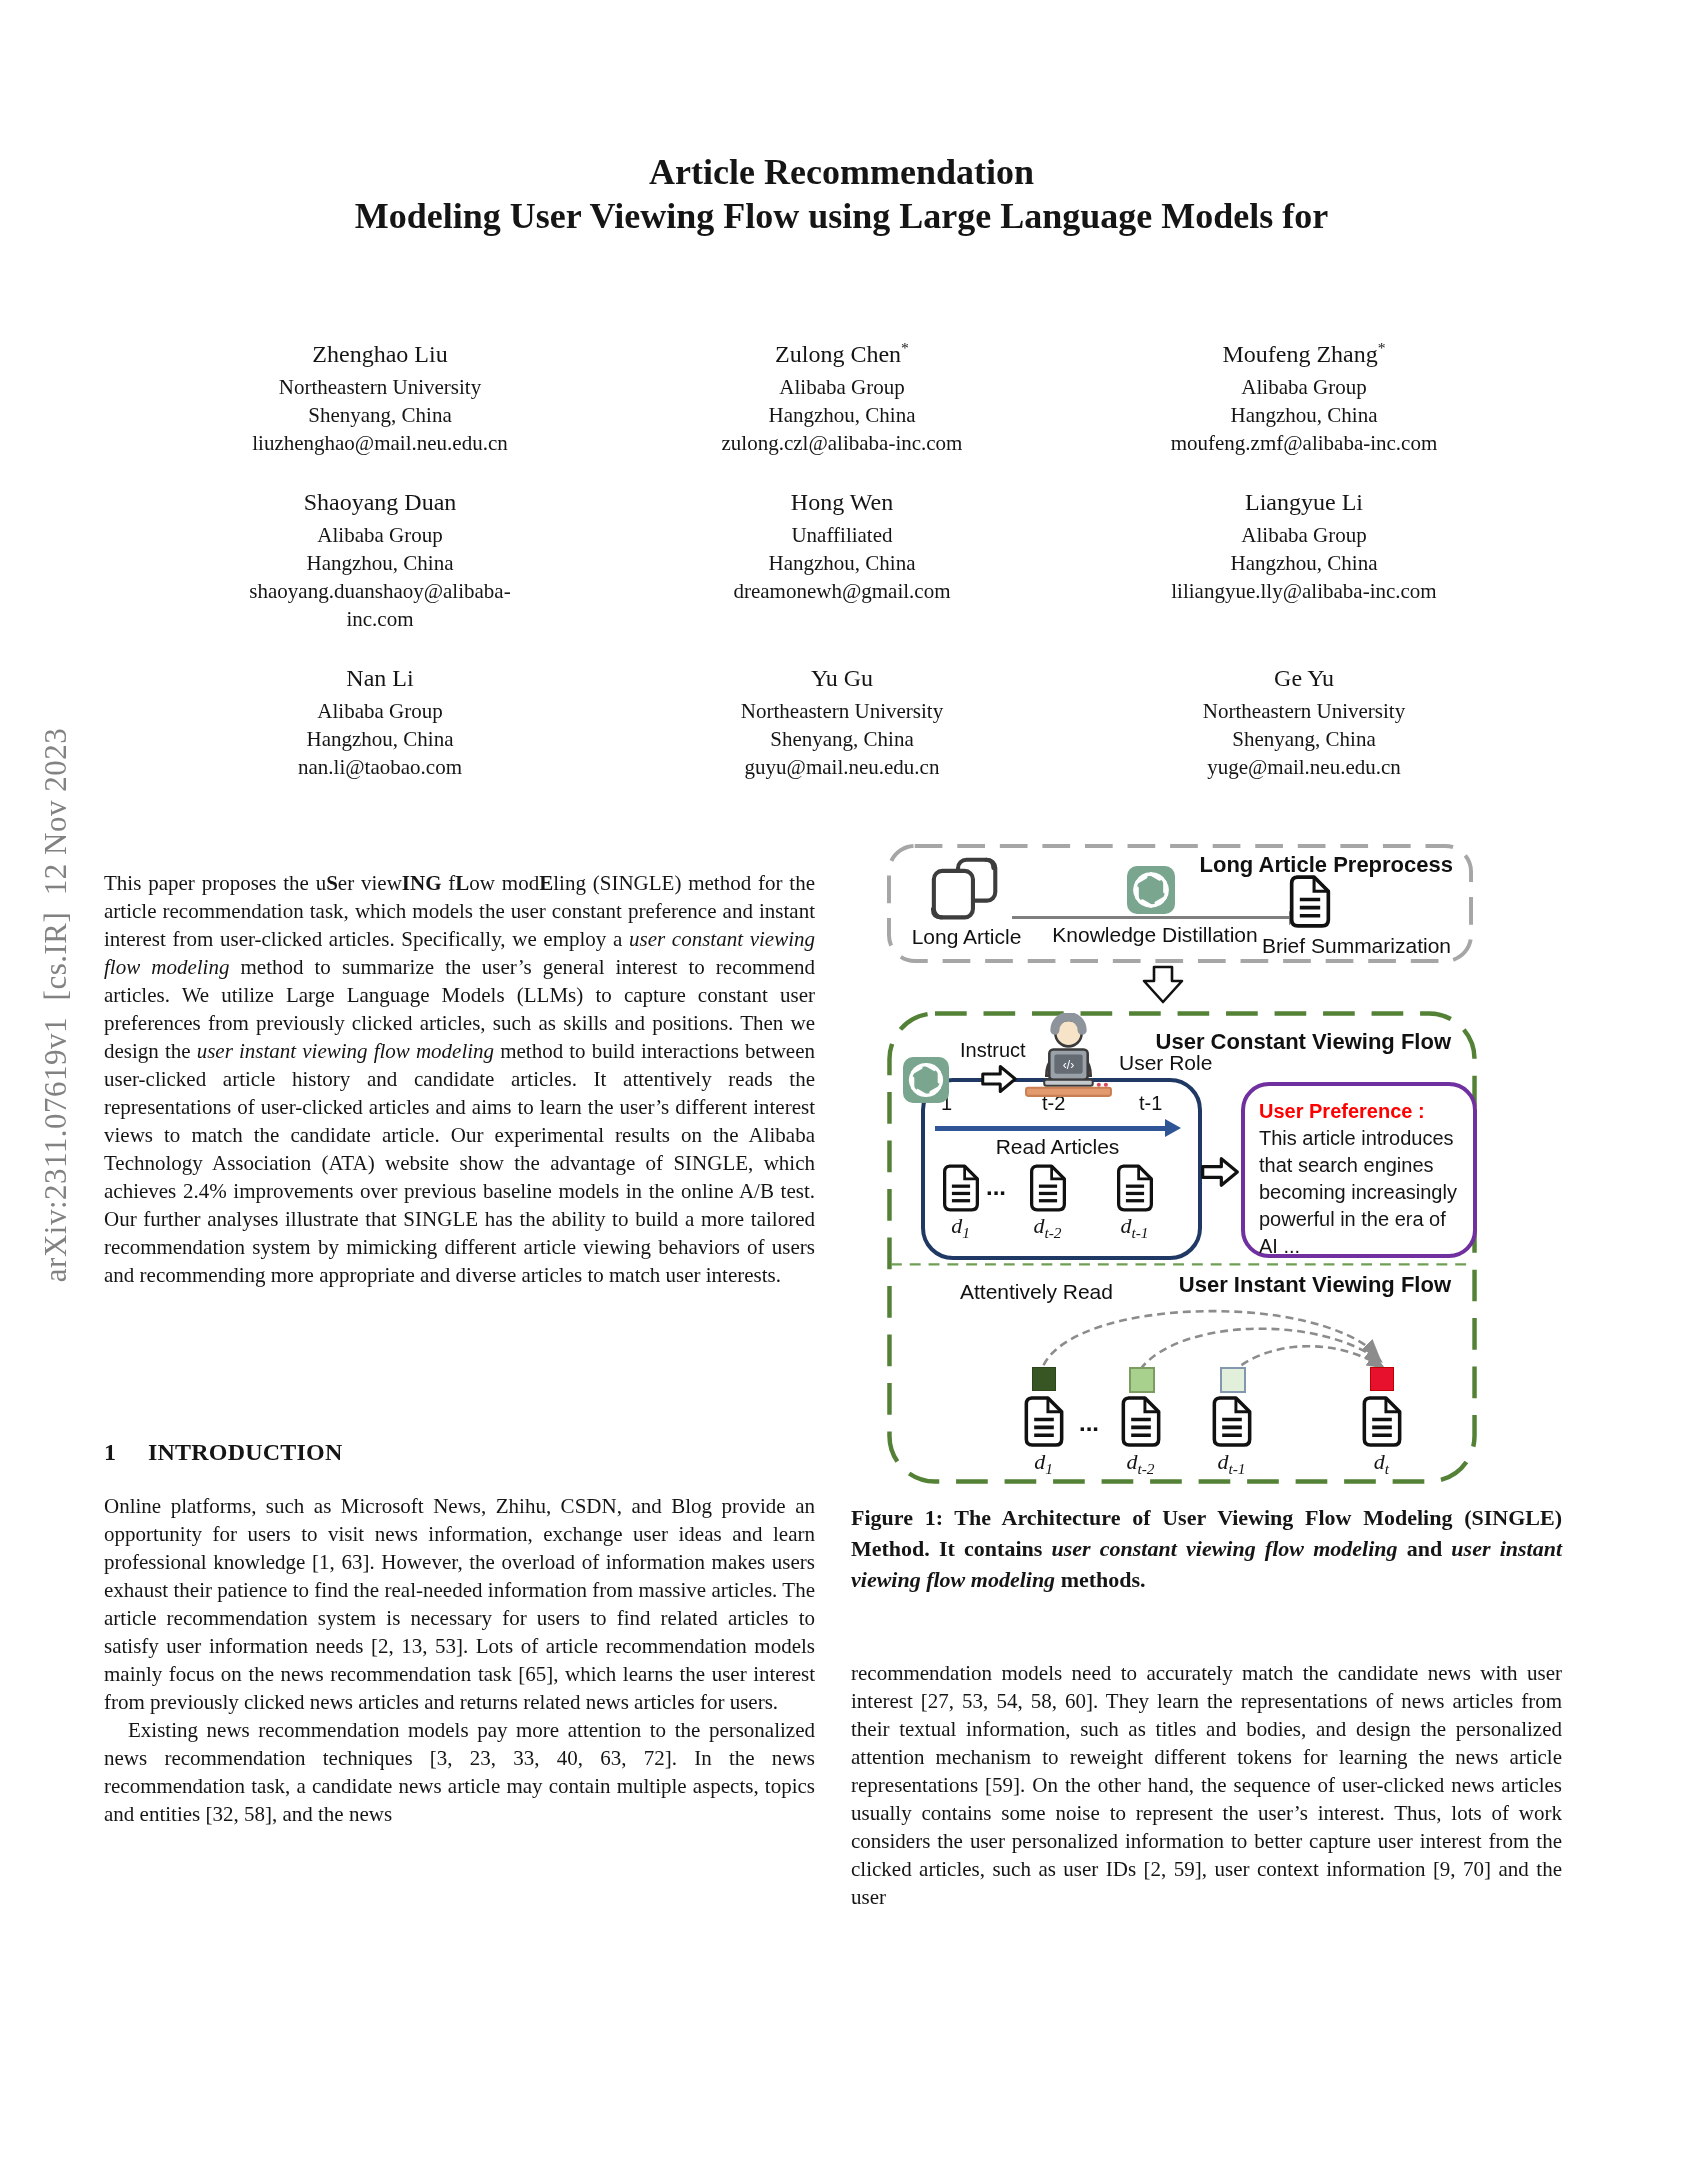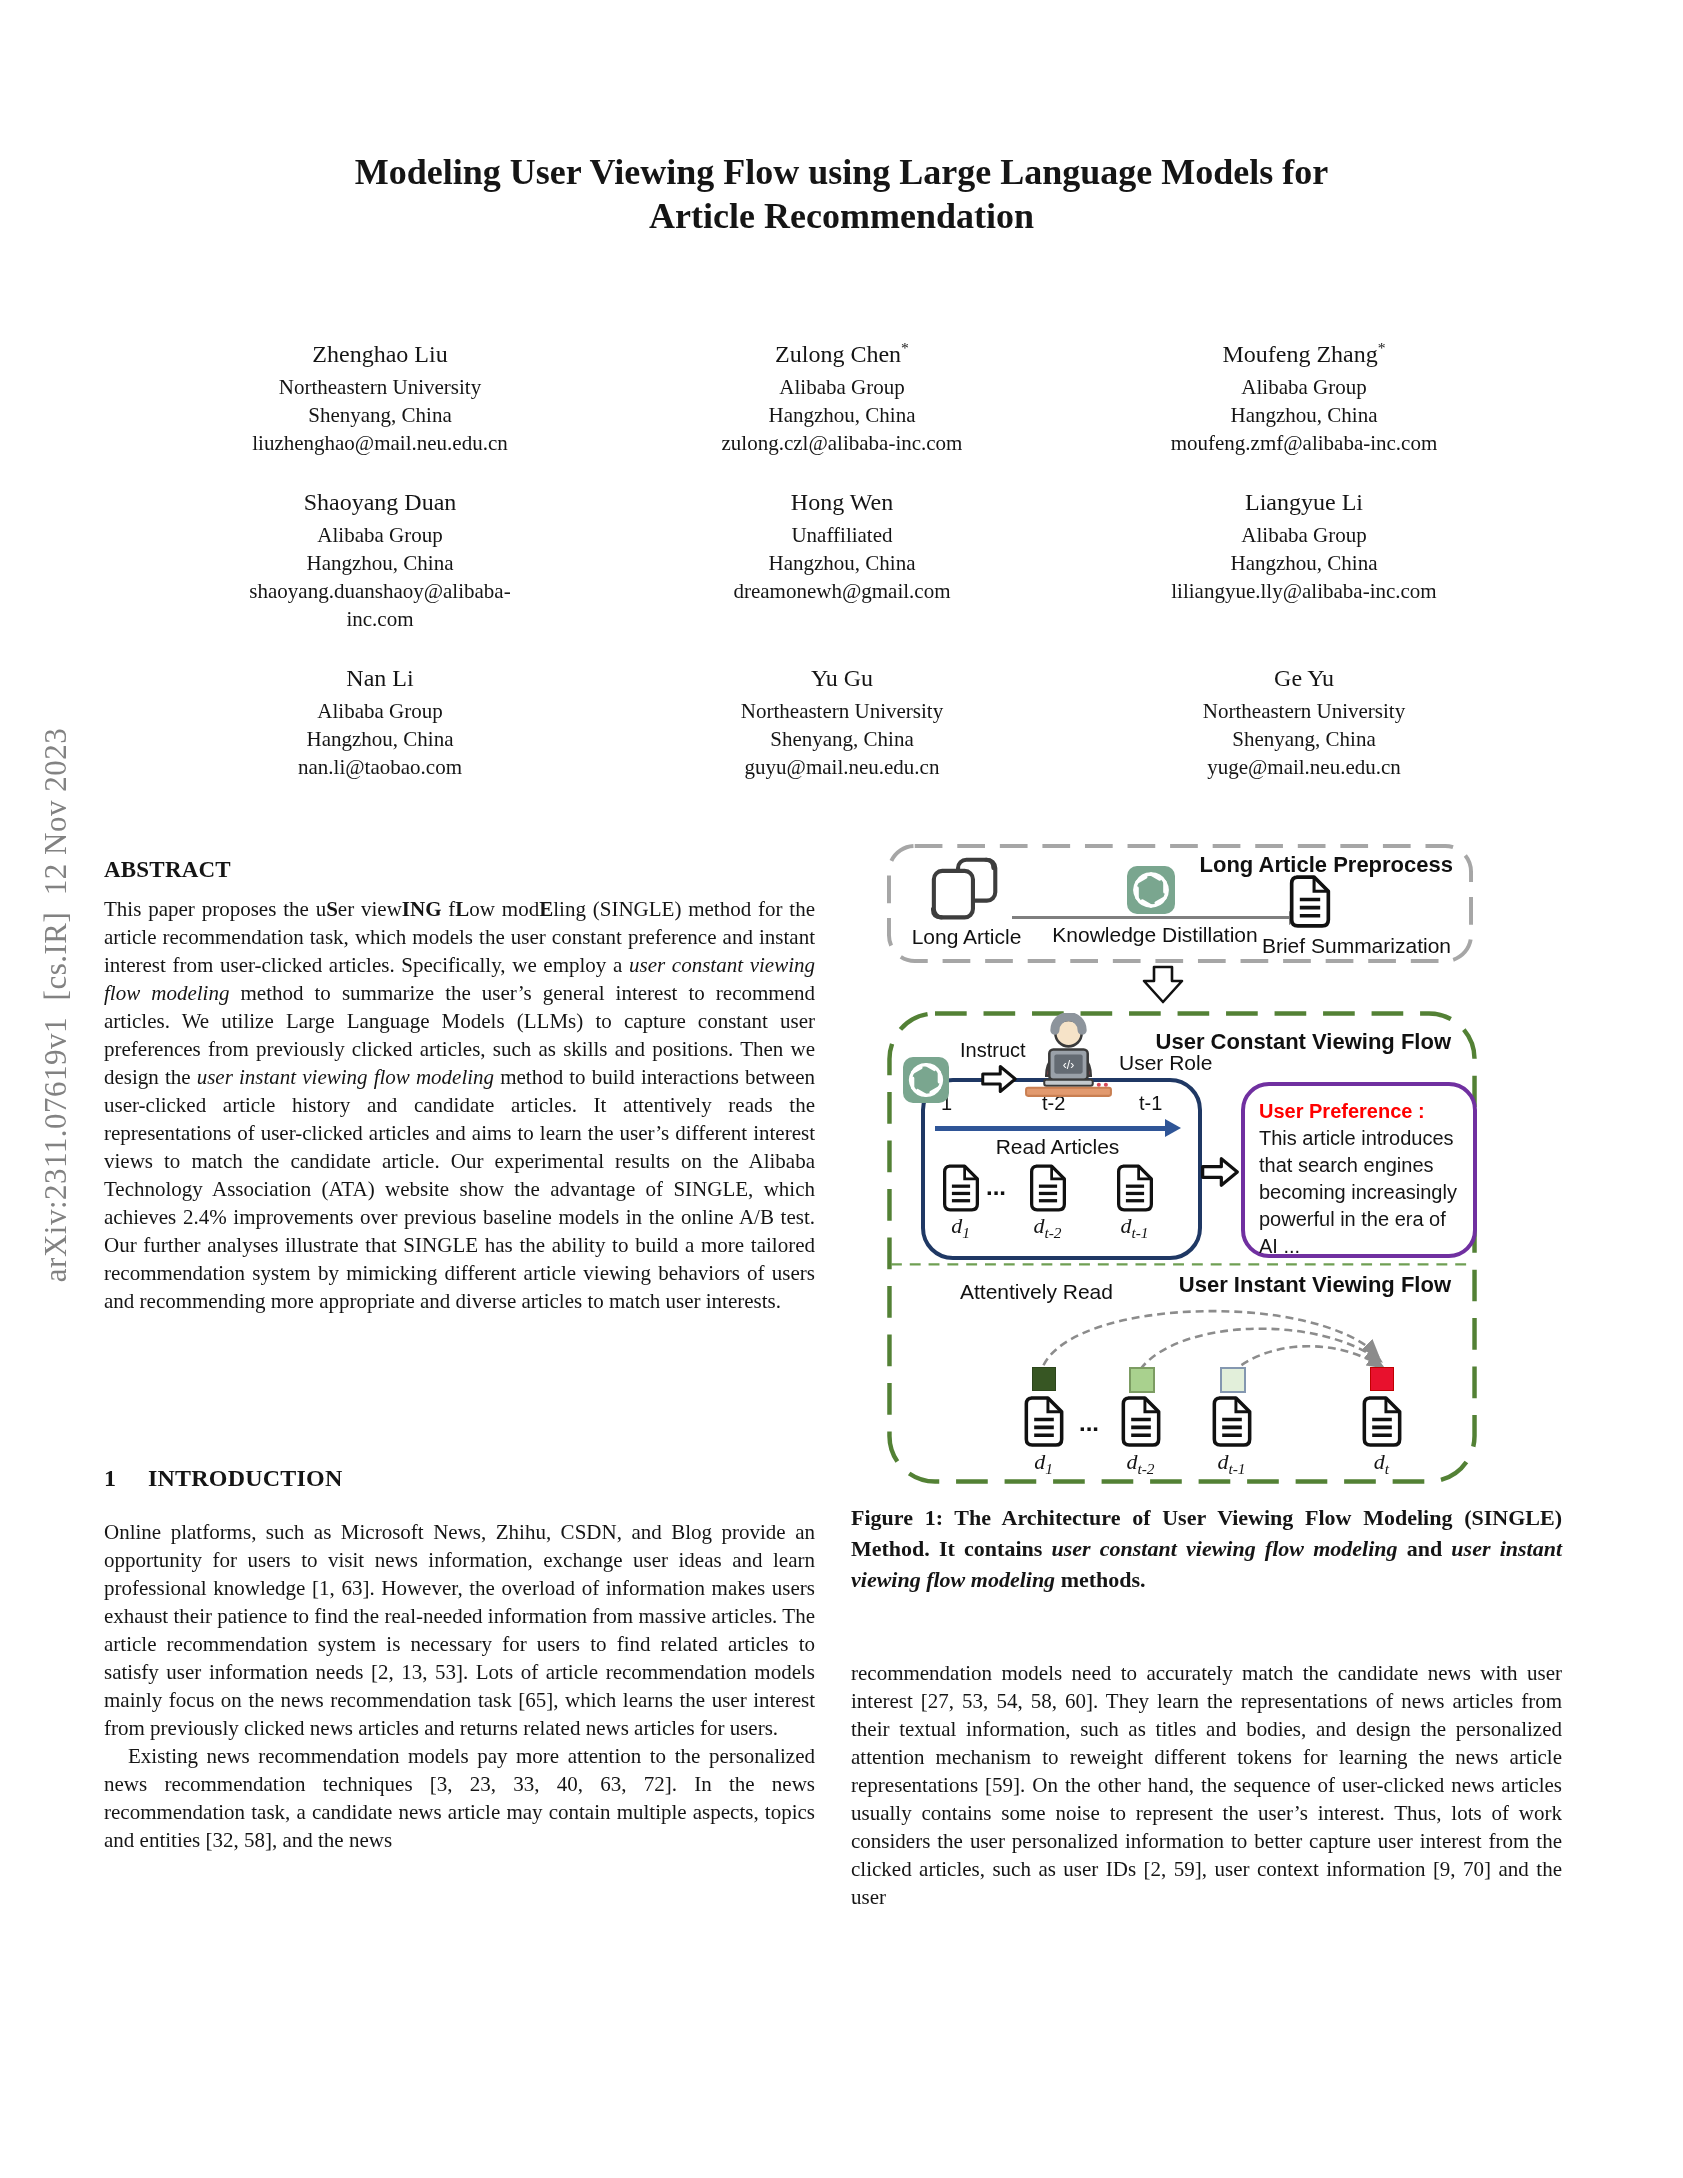--- a/index.html
+++ b/index.html
@@ -105,22 +105,22 @@
       <path d="M0,0 L7,3 L0,6 Z" fill="#8c8c8c"></path>
     </marker>
   </defs>
 </svg>
 
 <div id="page">
 
   <div id="watermark">arXiv:2311.07619v1  [cs.IR]  12 Nov 2023</div>
 
   <div id="title">
+    <div>Article Recommendation</div>
     <div>Modeling User Viewing Flow using Large Language Models for</div>
-    <div>Article Recommendation</div>
   </div>
 
   <div id="authors">
     <div class="author">
       <div class="aname"><span>Zhenghao Liu</span><sup></sup></div>
       <div class="aline">Northeastern University</div>
       <div class="aline">Shenyang, China</div>
       <div class="aline">liuzhenghao@mail.neu.edu.cn</div>
     </div>
     <div class="author">
@@ -167,21 +167,20 @@
     </div>
     <div class="author">
       <div class="aname"><span>Ge Yu</span><sup></sup></div>
       <div class="aline">Northeastern University</div>
       <div class="aline">Shenyang, China</div>
       <div class="aline">yuge@mail.neu.edu.cn</div>
     </div>
   </div>
 
   <div id="col-left">
-    <div class="sec-head">ABSTRACT</div>
     <div id="abstract-par" class="body-par"><span>This paper proposes the u</span><span class="rb">S</span><span>er view</span><span class="rb">ING</span><span> f</span><span class="rb">L</span><span>ow mod</span><span class="rb">E</span><span>ling (SINGLE) method for the article recommendation task, which models the user constant preference and instant interest from user-clicked articles. Specifically, we employ a </span><span class="ri">user constant viewing flow modeling</span><span> method to summarize the user’s general interest to recommend articles. We utilize Large Language Models (LLMs) to capture constant user preferences from previously clicked articles, such as skills and positions. Then we design the </span><span class="ri">user instant viewing flow modeling</span><span> method to build interactions between user-clicked article history and candidate articles. It attentively reads the representations of user-clicked articles and aims to learn the user’s different interest views to match the candidate article. Our experimental results on the Alibaba Technology Association (ATA) website show the advantage of SINGLE, which achieves 2.4% improvements over previous baseline models in the online A/B test. Our further analyses illustrate that SINGLE has the ability to build a more tailored recommendation system by mimicking different article viewing behaviors of users and recommending more appropriate and diverse articles to match user interests.</span></div>
     <div id="intro-head" class="sec-head">
       <span class="secno">1</span><span>INTRODUCTION</span>
     </div>
     <div class="body-par">Online platforms, such as Microsoft News, Zhihu, CSDN, and Blog provide an opportunity for users to visit news information, exchange user ideas and learn professional knowledge [1, 63]. However, the overload of information makes users exhaust their patience to find the real-needed information from massive articles. The article recommendation system is necessary for users to find related articles to satisfy user information needs [2, 13, 53]. Lots of article recommendation models mainly focus on the news recommendation task [65], which learns the user interest from previously clicked news articles and returns related news articles for users.</div>
     <div class="body-par indent">Existing news recommendation models pay more attention to the personalized news recommendation techniques [3, 23, 33, 40, 63, 72]. In the news recommendation task, a candidate news article may contain multiple aspects, topics and entities [32, 58], and the news</div>
   </div>
 
   <div id="col-right">
 

